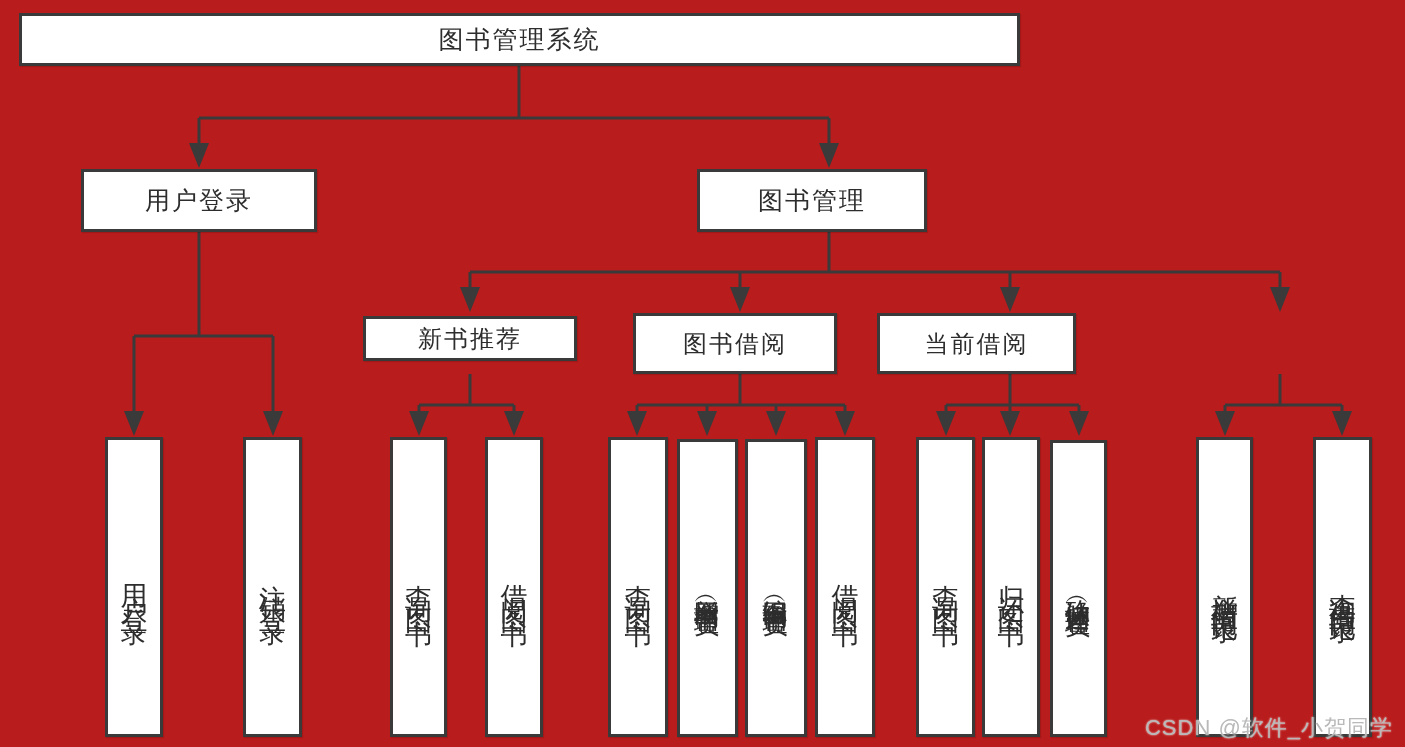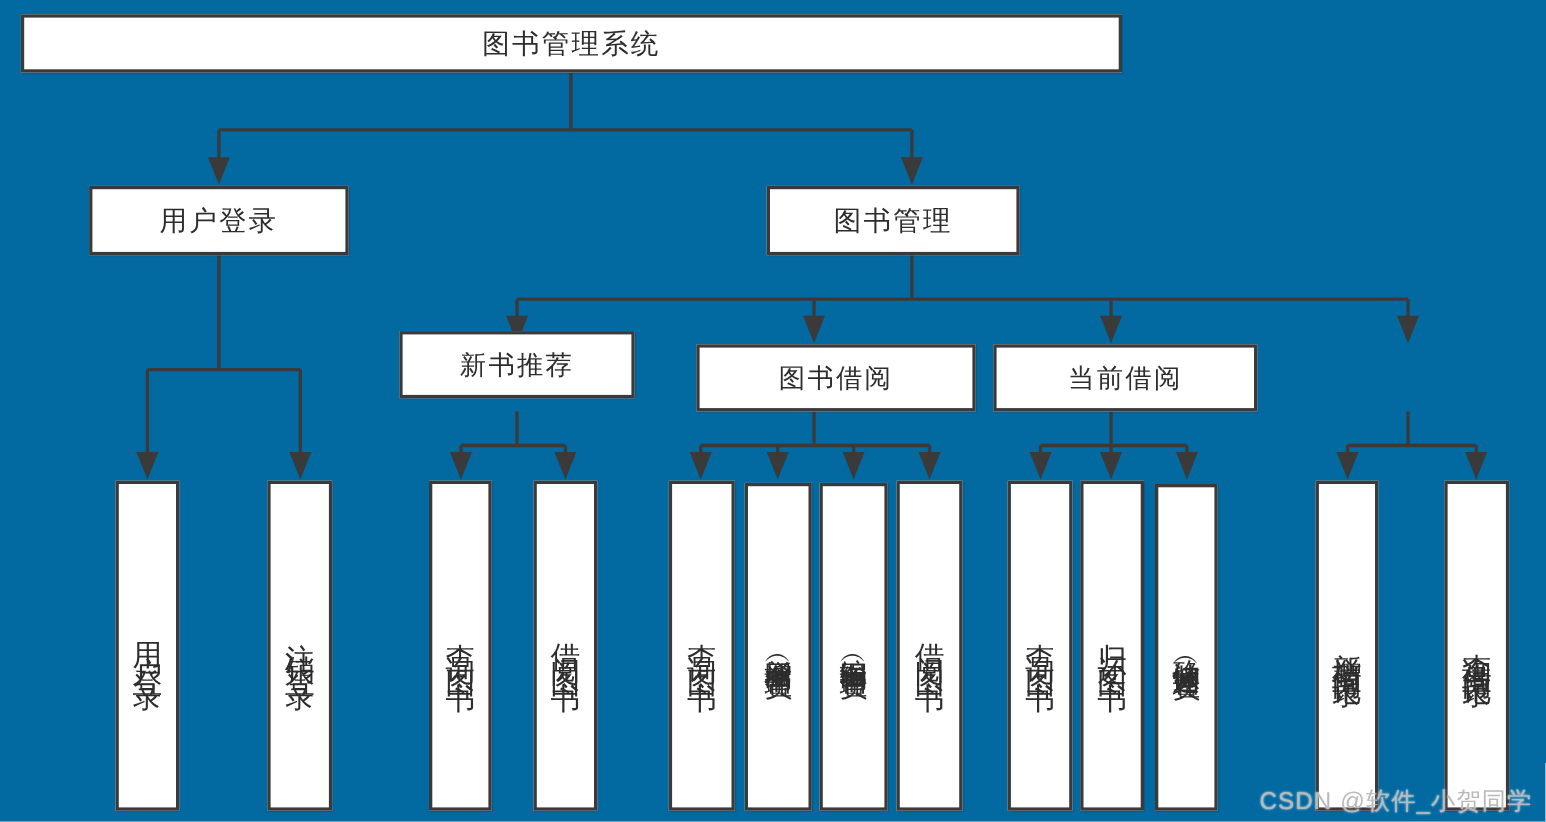--- a/index.html
+++ b/index.html
@@ -1,20 +1,20 @@
 <!DOCTYPE html>
 <html><head>
 <meta charset="utf-8">
 <style>
   html, body { margin: 0; padding: 0; background: #ffffff; }
   .stage {
     position: relative;
     width: 1405px;
     height: 747px;
-    background: #0369a1;
+    background: #b91c1c;
     overflow: hidden;
     font-family: "Liberation Sans", "DejaVu Sans", sans-serif;
   }
   .wires {
     position: absolute;
     left: 0; top: 0;
     width: 1405px; height: 747px;
     pointer-events: none;
   }
   .node {
@@ -83,27 +83,27 @@
     <span>图书管理系统</span>
   </div>
 
   <div class="node lvl2" style="left:81px;top:169px;width:236px;height:63px">
     <span>用户登录</span>
   </div>
   <div class="node lvl2" style="left:697px;top:169px;width:230px;height:63px">
     <span>图书管理</span>
   </div>
 
-  <div class="node lvl3" style="left:363px;top:301px;width:214px;height:61px">
+  <div class="node lvl3" style="left:363px;top:316px;width:214px;height:45px">
     <span>新书推荐</span>
   </div>
-  <div class="node lvl3" style="left:633px;top:313px;width:254px;height:61px">
+  <div class="node lvl3" style="left:633px;top:313px;width:204px;height:61px">
     <span>图书借阅</span>
   </div>
-  <div class="node lvl3" style="left:903px;top:313px;width:240px;height:61px">
+  <div class="node lvl3" style="left:877px;top:313px;width:199px;height:61px">
     <span>当前借阅</span>
   </div>
 
   <div class="node leaf" style="left:105px;top:437px;width:58px;height:300px">
     <span class="sp-wide">用户登录</span>
   </div>
   <div class="node leaf" style="left:243px;top:437px;width:59px;height:300px">
     <span class="sp-wide">注销登录</span>
   </div>
 

